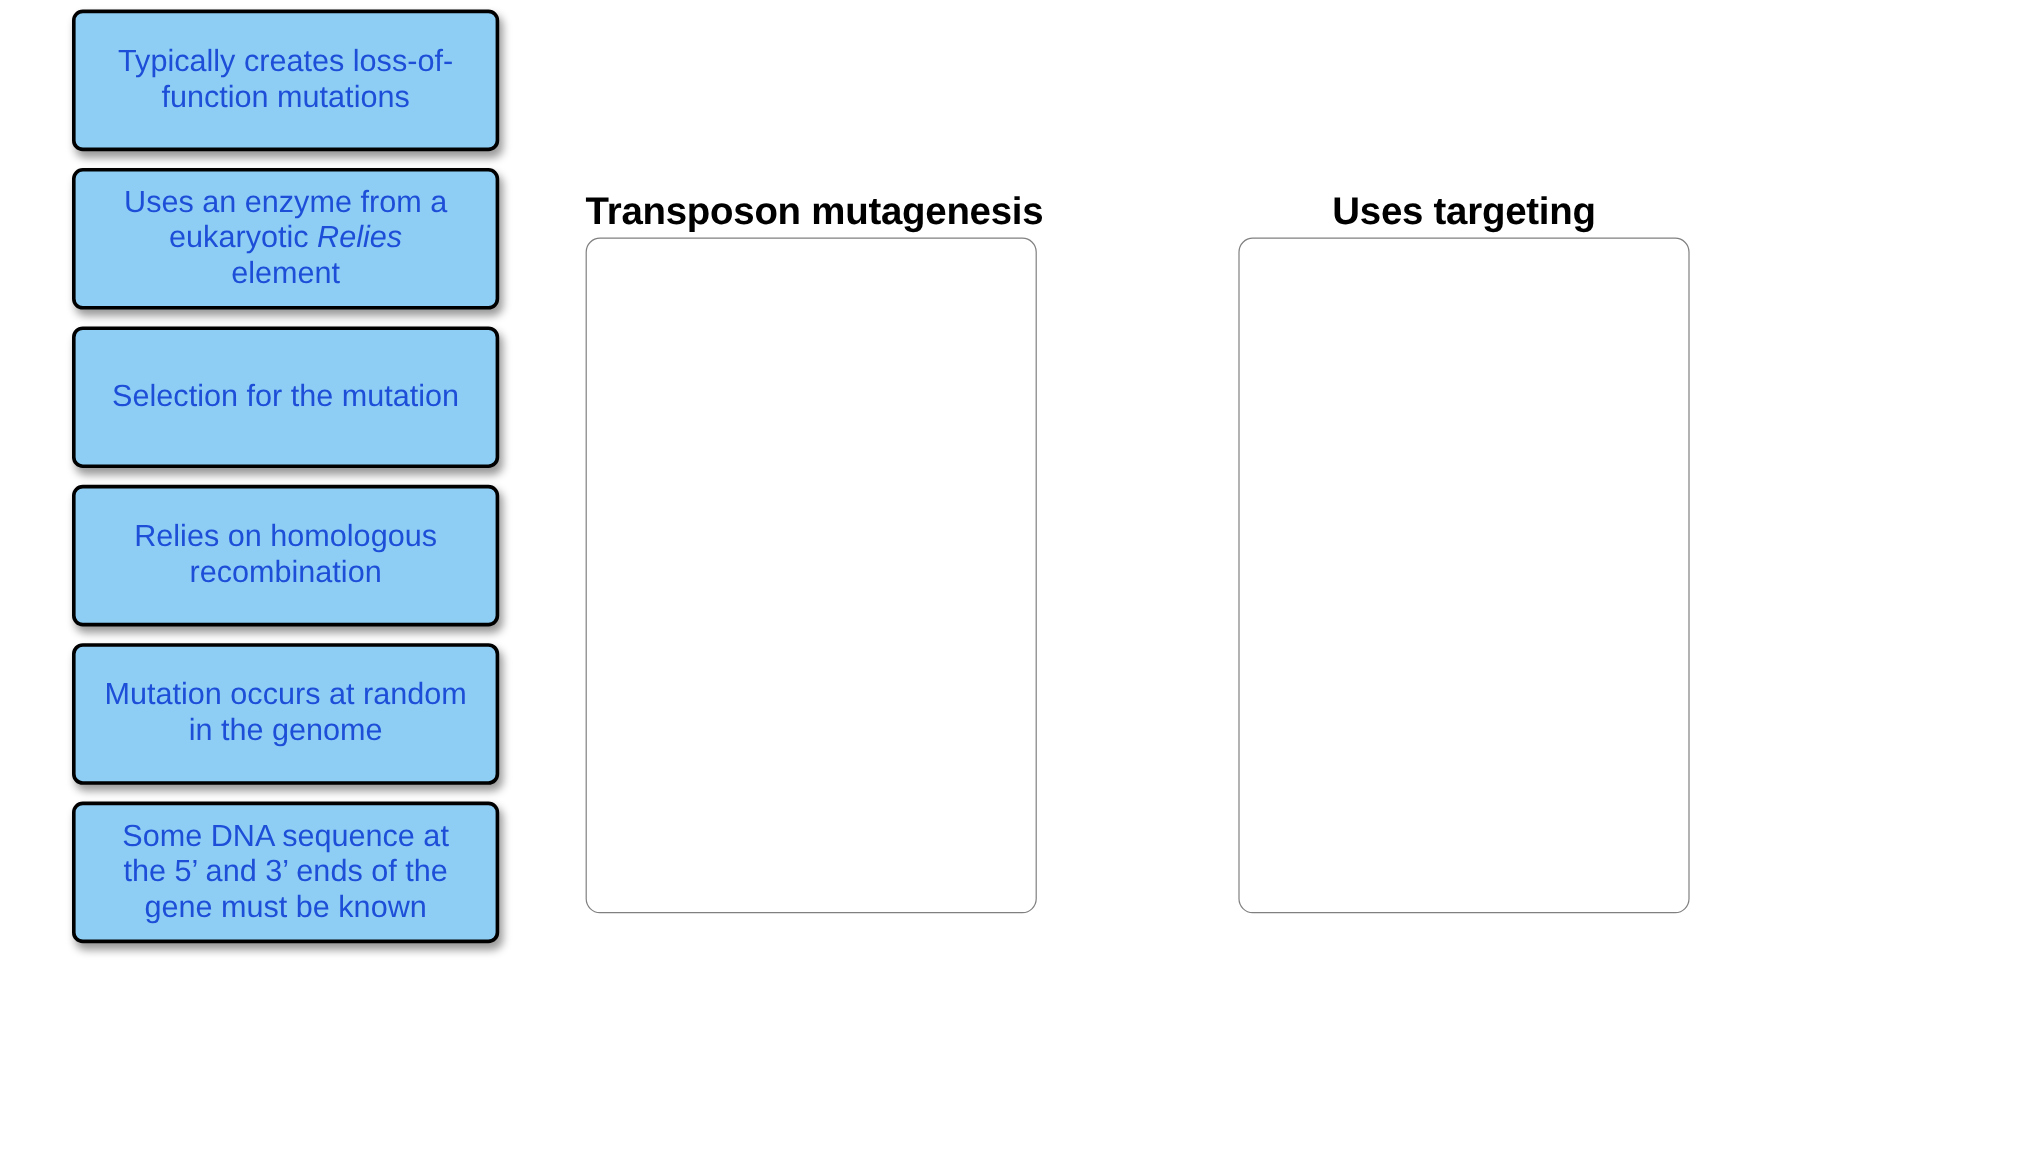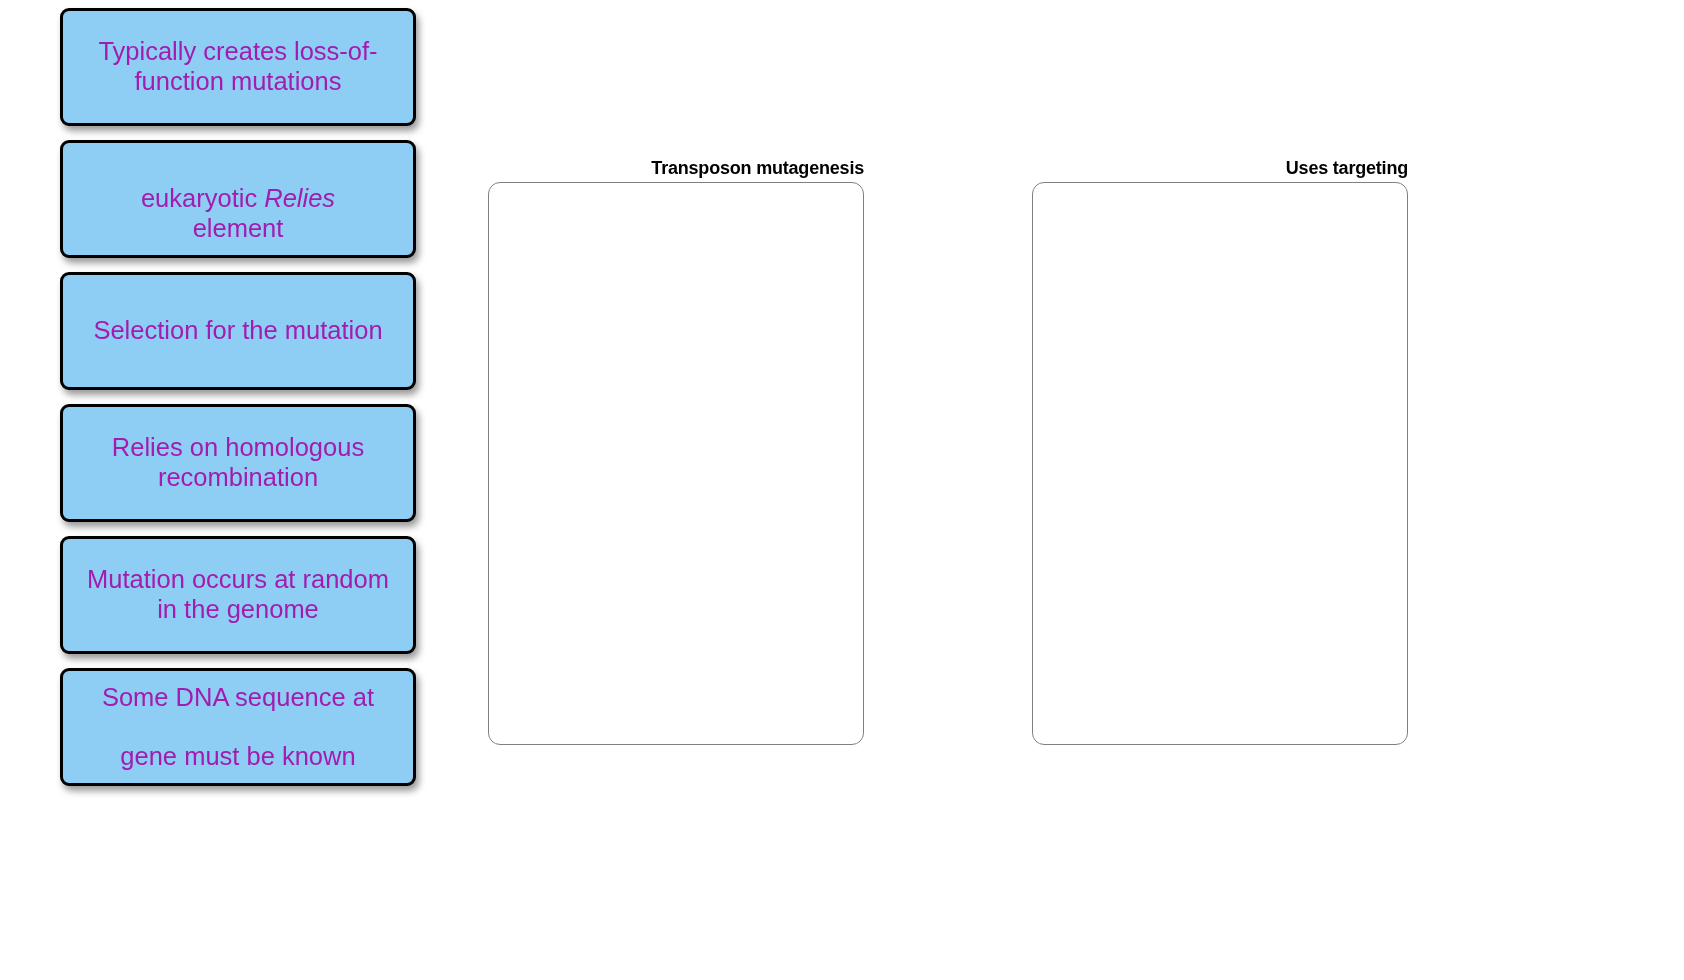--- a/index.html
+++ b/index.html
@@ -35,21 +35,21 @@
     box-sizing: border-box;
     width: 356px;
     border: 3px solid #000000;
     border-radius: 9px;
     background: #8ecef5;
     box-shadow: 3px 5px 7px rgba(0,0,0,0.40);
     display: flex;
     align-items: center;
     justify-content: center;
     text-align: center;
-    color: #a21caf;
+    color: #1d4ed8;
     font-size: 25.5px;
     line-height: 1.16;
     padding: 6px 0;
     margin-bottom: 14px;
     cursor: grab;
     user-select: none;
   }
   .card .card-text { display: block; }
   .card em { font-style: italic; }
 
@@ -58,22 +58,22 @@
 
   
   .zone-group {
     position: absolute;
     top: 158px;
   }
   .zone-group.left  { left: 488px;  width: 376px; }
   .zone-group.right { left: 1032px; width: 376px; }
 
   .zone-title {
-    text-align: right;
-    font-size: 18px;
+    text-align: center;
+    font-size: 32px;
     font-weight: bold;
     color: #000000;
     letter-spacing: -0.2px;
     white-space: nowrap;
     margin: 0 0 3px 0;
   }
   .zone-group.left  .zone-title { margin-left: 0px; }
   .zone-group.right .zone-title { margin-left: 0px; }
 
   .dropzone {
@@ -94,21 +94,21 @@
 
     <div class="card h2">
       <span class="card-text">
         <span>Typically creates loss-of-</span><br>
         <span>function mutations</span>
       </span>
     </div>
 
     <div class="card h3">
       <span class="card-text">
-        <br>
+        <span>Uses an enzyme from a</span><br>
         <span>eukaryotic </span><em>Relies</em><br>
         <span>element</span>
       </span>
     </div>
 
     <div class="card h2">
       <span class="card-text">
         <span>Selection for the mutation</span><br>
       </span>
     </div>
@@ -123,21 +123,21 @@
     <div class="card h2">
       <span class="card-text">
         <span>Mutation occurs at random</span><br>
         <span>in the genome</span>
       </span>
     </div>
 
     <div class="card h3">
       <span class="card-text">
         <span>Some DNA sequence at</span><br>
-        <br>
+        <span>the 5’ and 3’ ends of the</span><br>
         <span>gene must be known</span>
       </span>
     </div>
 
   </div>
 
   <div class="zone-group left">
     <div class="zone-title">Transposon mutagenesis</div>
     <div class="dropzone"></div>
   </div>

